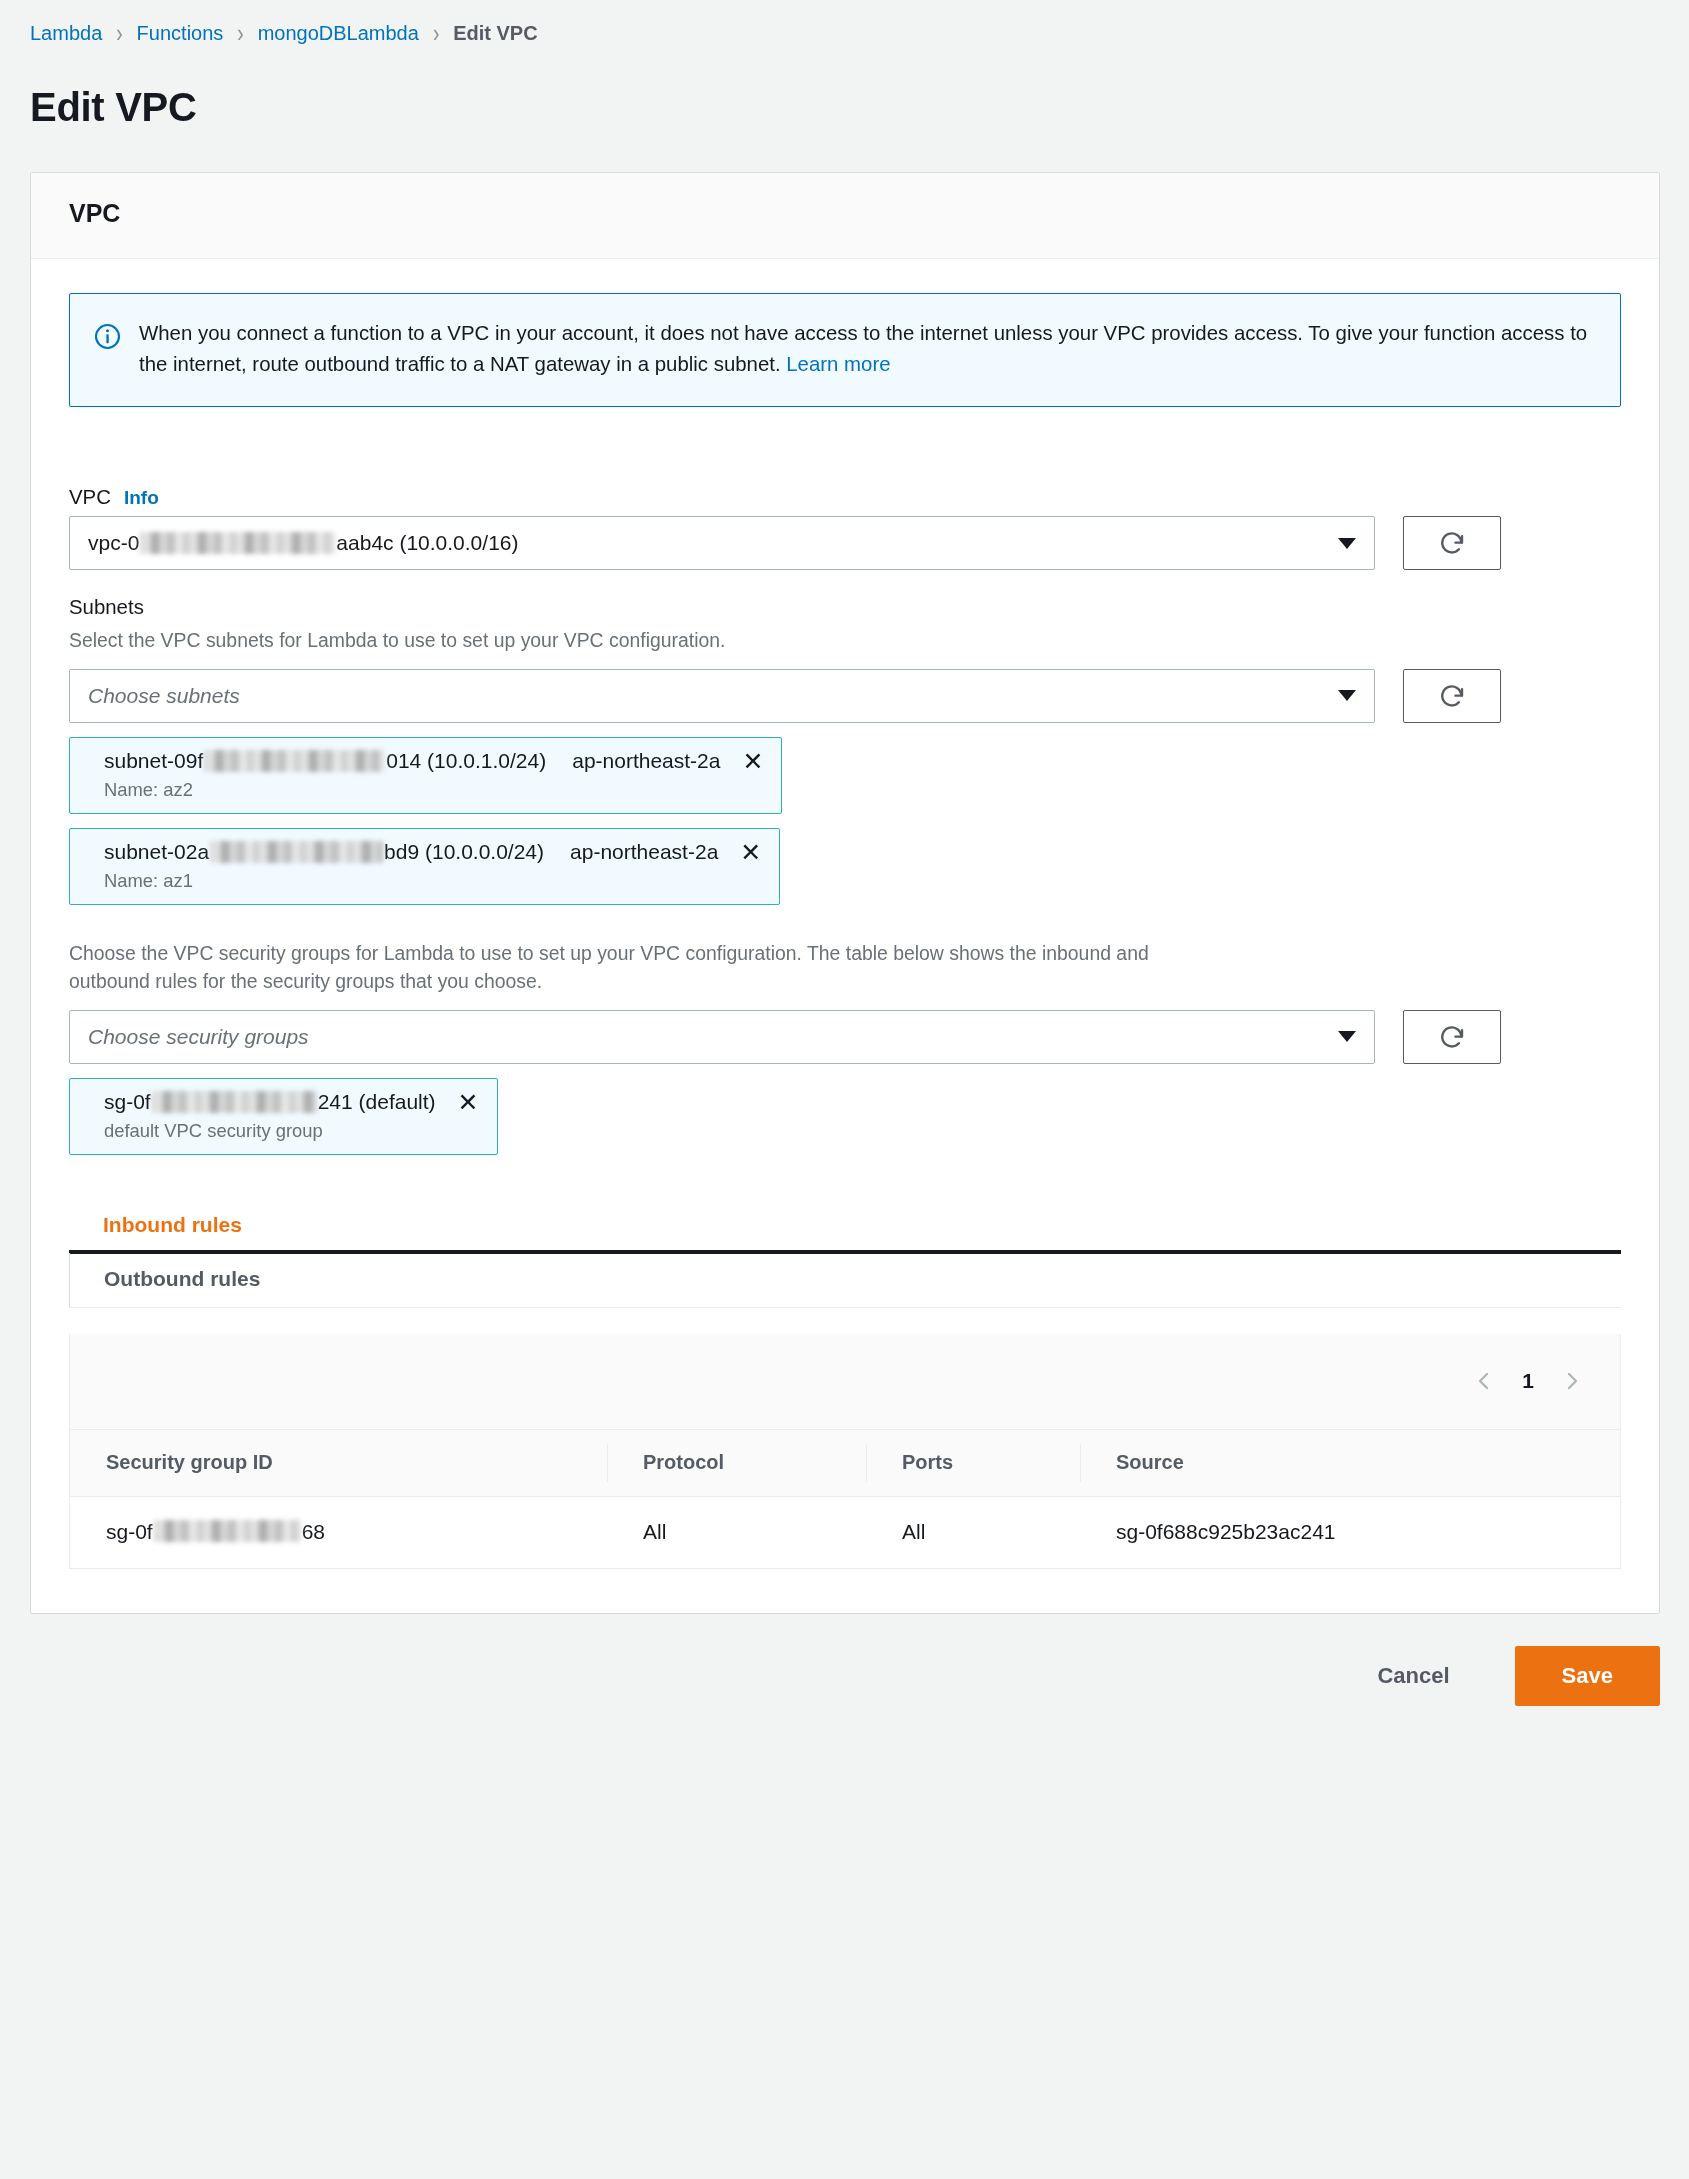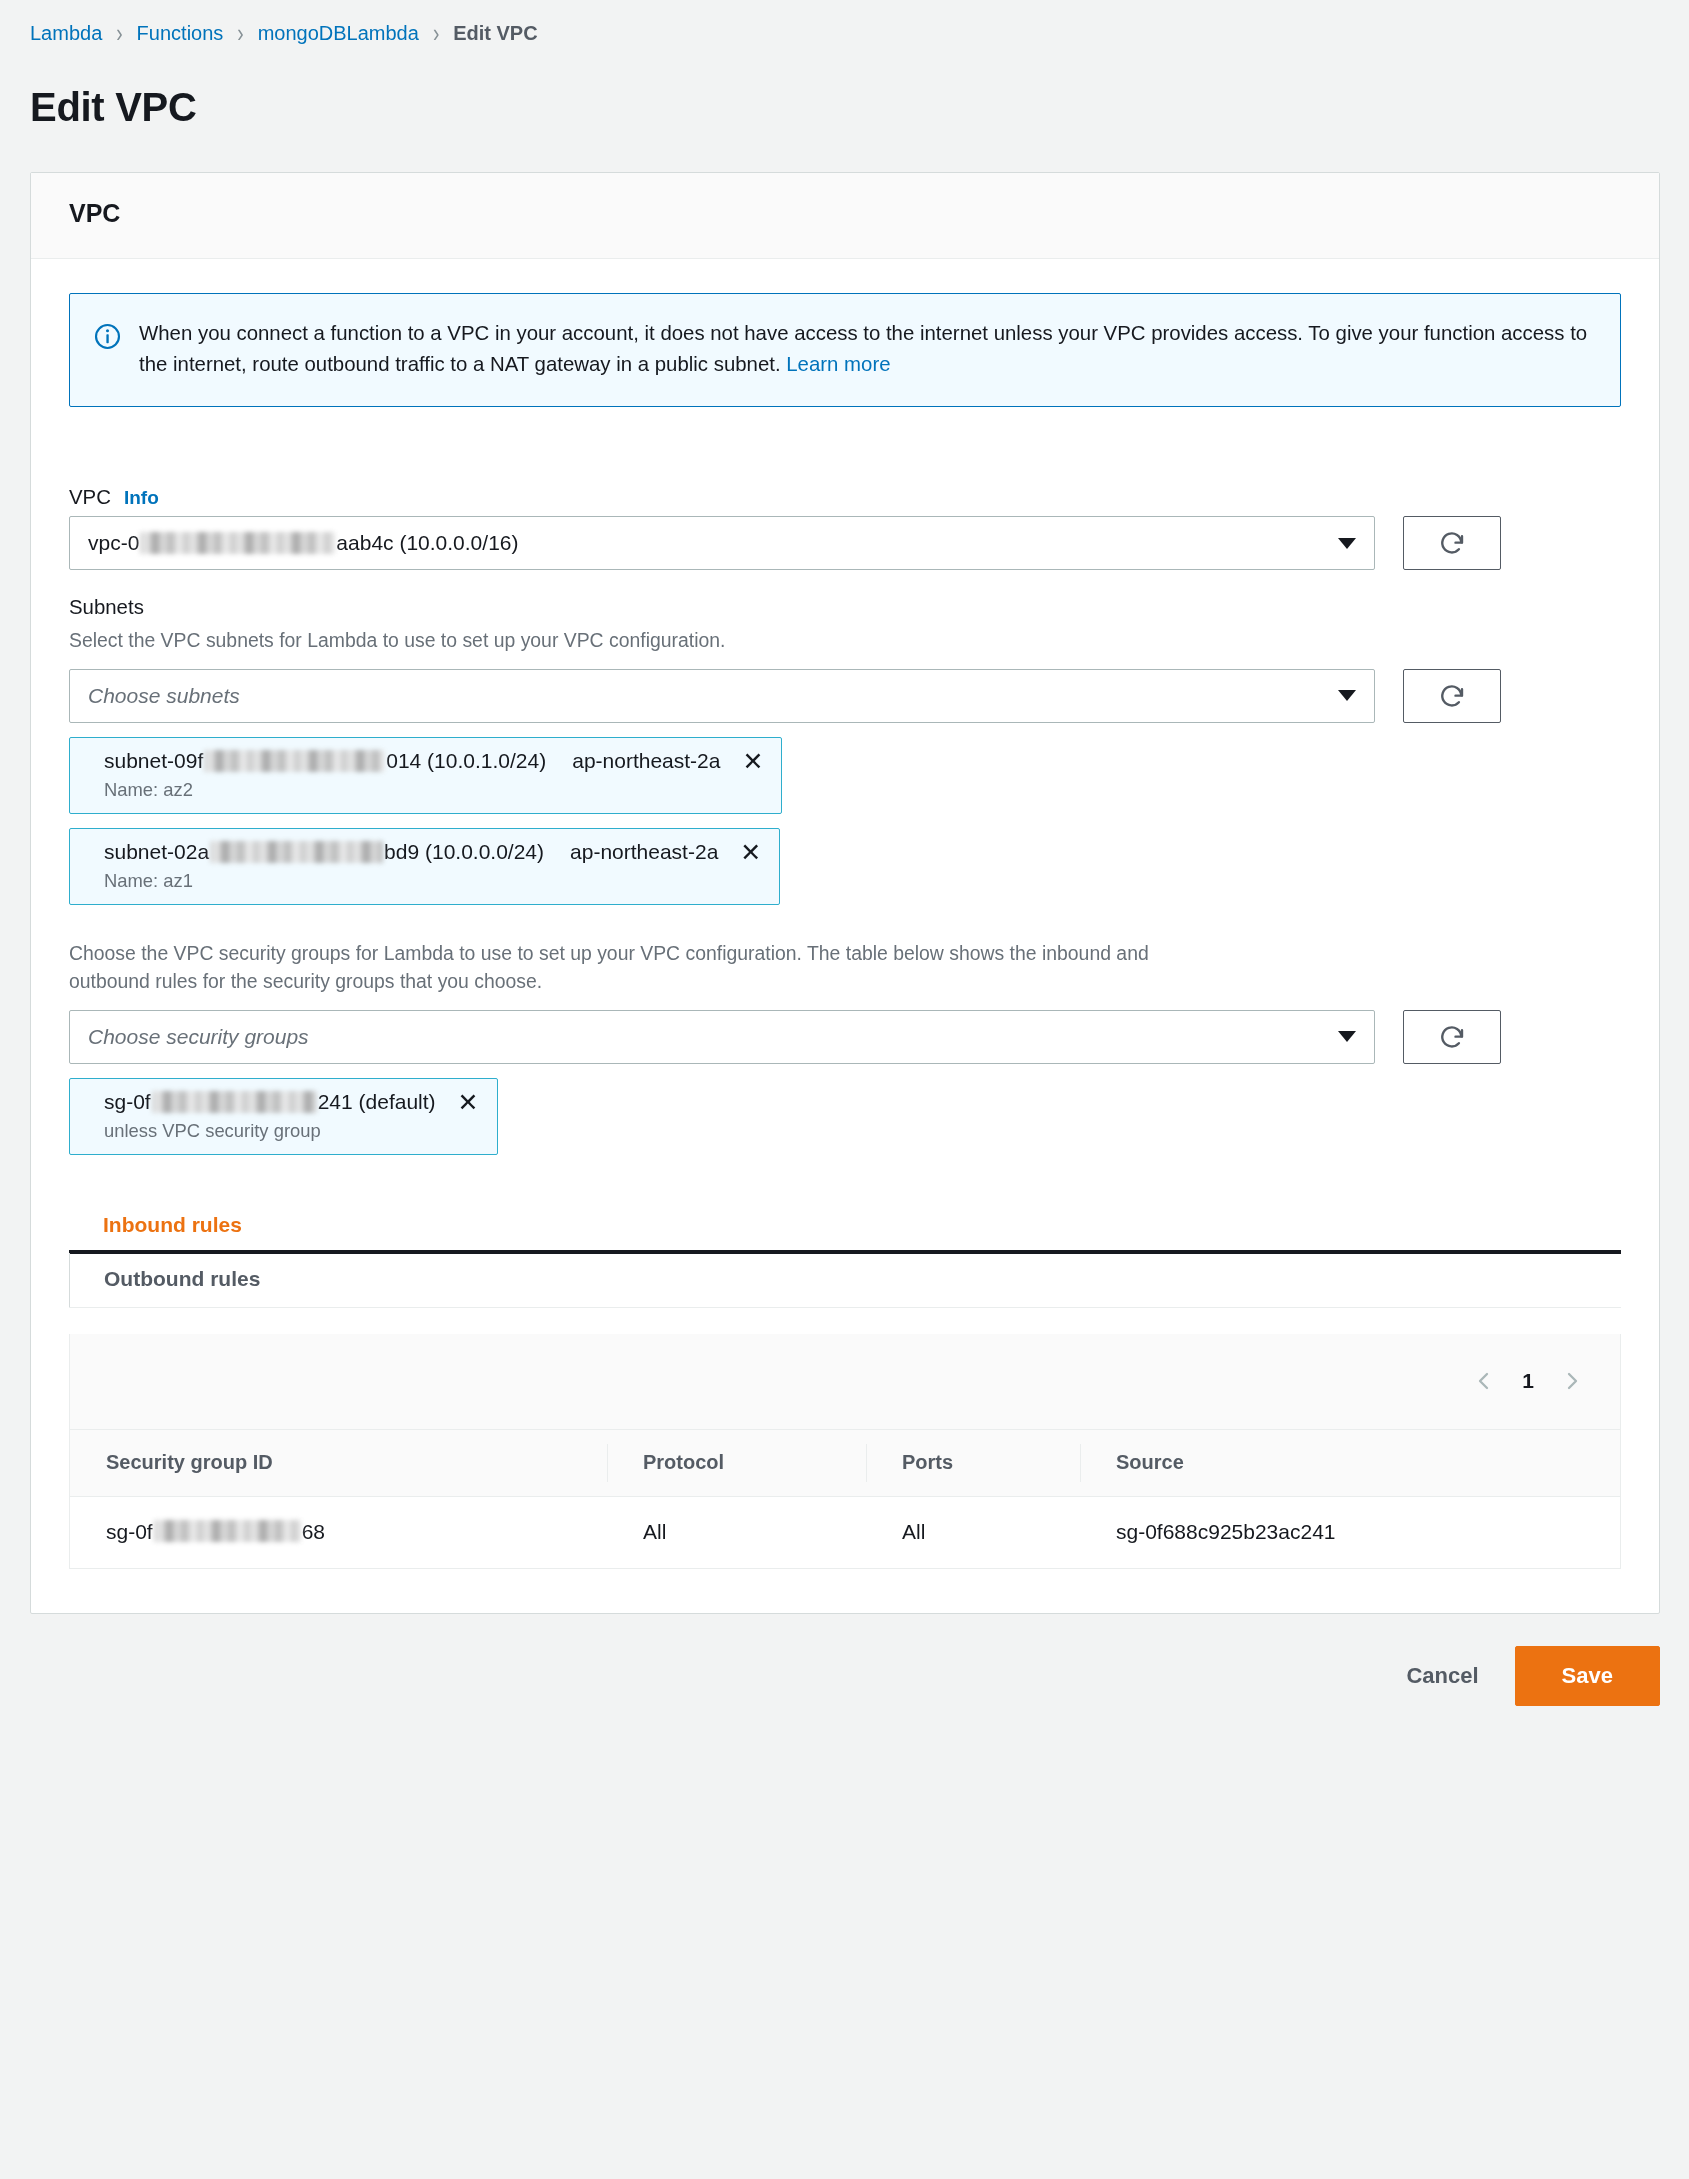--- a/index.html
+++ b/index.html
@@ -298,20 +298,21 @@
   .btn-save {
     font-size: 22px;
     font-weight: 700;
     color: #ffffff;
     background: #ec7211;
     border: 1px solid #ec7211;
     border-radius: 2px;
     padding: 16px 46px;
     cursor: pointer;
     font-family: inherit;
+    margin-left: 29px;
   }
 </style>
 </head>
 <body>
 
 <nav class="breadcrumb">
   <span class="crumb-link">Lambda</span>
   <span class="crumb-sep">›</span>
   <span class="crumb-link">Functions</span>
   <span class="crumb-sep">›</span>
@@ -428,21 +429,21 @@
       </div>
 
       <div class="token-row">
         <div class="token">
           <div class="token-main">
             <span>sg-0f</span>
             <span class="redact" style="width:165px"></span>
             <span>241 (default)</span>
             <span class="token-x">✕</span>
           </div>
-          <div class="token-sub">unless VPC security group</div>
+          <div class="token-sub">default VPC security group</div>
         </div>
       </div>
     </div>
 
     <div class="tabs">
       <div class="tab active">Inbound rules</div>
       <div class="tab">Outbound rules</div>
     </div>
 
     <div class="table-wrap">

